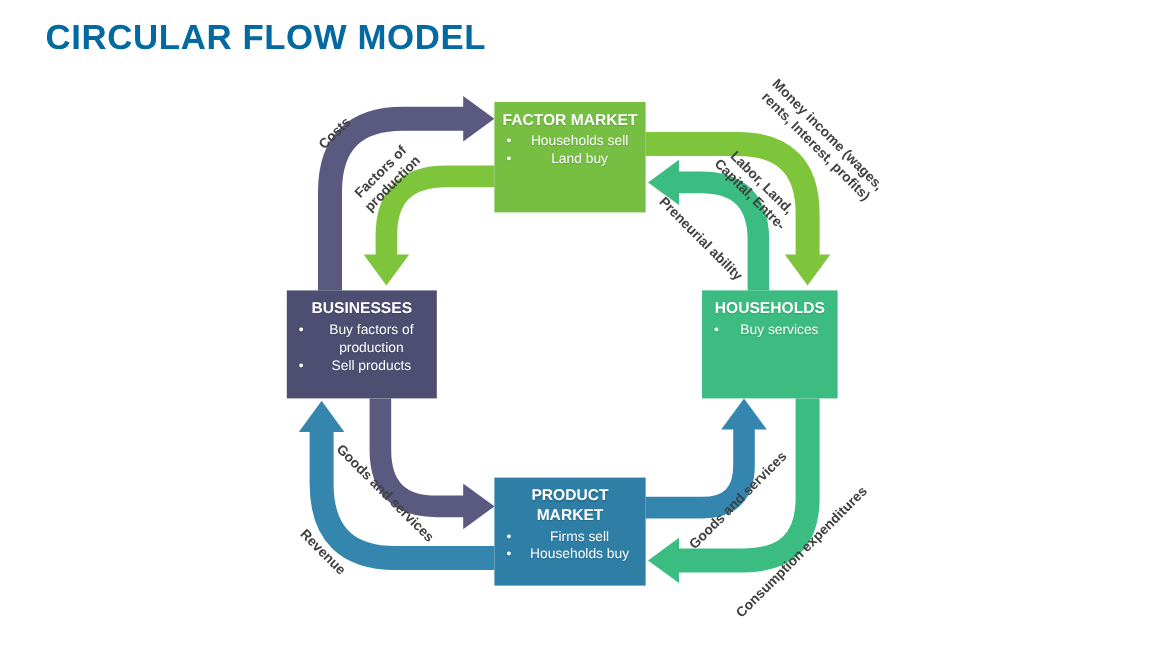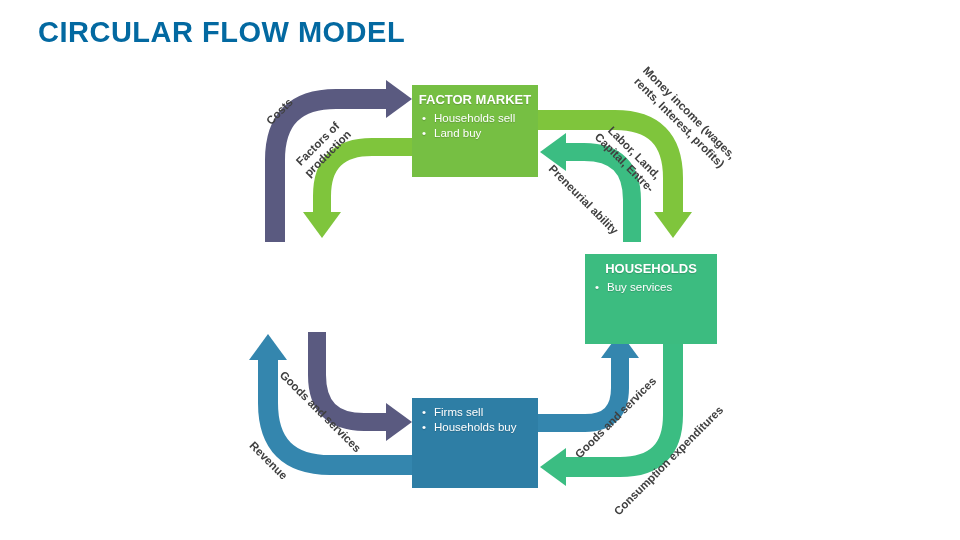--- a/index.html
+++ b/index.html
@@ -14,25 +14,25 @@
   .arrows{position:absolute;left:0;top:0;}
   .node{
     position:absolute;color:#fff;box-sizing:border-box;
     padding:7px 6px 5px 6px;text-shadow:0 1px 1px rgba(0,0,0,.18);
   }
   .node-title{
     text-align:center;font-weight:700;font-size:13px;line-height:1.25;
     margin:0 0 3px 0;
   }
   .bullets{font-size:11.5px;line-height:1.3;}
-  .bullet{position:relative;padding-left:16px;}
+  .bullet{position:relative;padding-left:16px;text-align:center;}
   .bullet::before{content:"\2022";position:absolute;left:4px;}
   .node-factor{left:412px;top:85px;width:126px;height:92px;background:#76BF43;}
   .node-businesses{left:239px;top:242px;width:125px;height:90px;background:#4E4E73;}
-  .node-households{left:585px;top:242px;width:132px;height:90px;background:#3CBC80;margin-top:12px;}
+  .node-households{left:585px;top:242px;width:113px;height:90px;background:#3CBC80;}
   .node-product{left:412px;top:398px;width:126px;height:90px;background:#2E7EA5;}
   .flow-label{
     position:absolute;font-size:11.5px;font-weight:600;color:#404040;
     white-space:pre-line;text-align:center;line-height:1.18;
     transform-origin:center center;
   }
   .r45{transform:translate(-50%,-50%) rotate(45deg);}
   .rm45{transform:translate(-50%,-50%) rotate(-45deg);}
   .lbl-costs{left:280px;top:112px;}
   .lbl-factors{left:323px;top:149px;}
@@ -85,29 +85,37 @@
   </svg>
 
   <div class="node node-factor">
     <div class="node-title">FACTOR MARKET</div>
     <div class="bullets">
       <div class="bullet">Households sell</div>
       <div class="bullet">Land buy</div>
     </div>
   </div>
 
+  <div class="node node-businesses">
+    <div class="node-title">BUSINESSES</div>
+    <div class="bullets">
+      <div class="bullet">Buy factors of production</div>
+      <div class="bullet">Sell products</div>
+    </div>
+  </div>
 
   <div class="node node-households">
     <div class="node-title">HOUSEHOLDS</div>
     <div class="bullets">
       <div class="bullet">Buy services</div>
     </div>
   </div>
 
   <div class="node node-product">
+    <div class="node-title">PRODUCT MARKET</div>
     <div class="bullets">
       <div class="bullet">Firms sell</div>
       <div class="bullet">Households buy</div>
     </div>
   </div>
 
   <div class="flow-label rm45 lbl-costs">Costs</div>
   <div class="flow-label rm45 lbl-factors">Factors of
 production</div>
   <div class="flow-label r45 lbl-money">Money income (wages,

